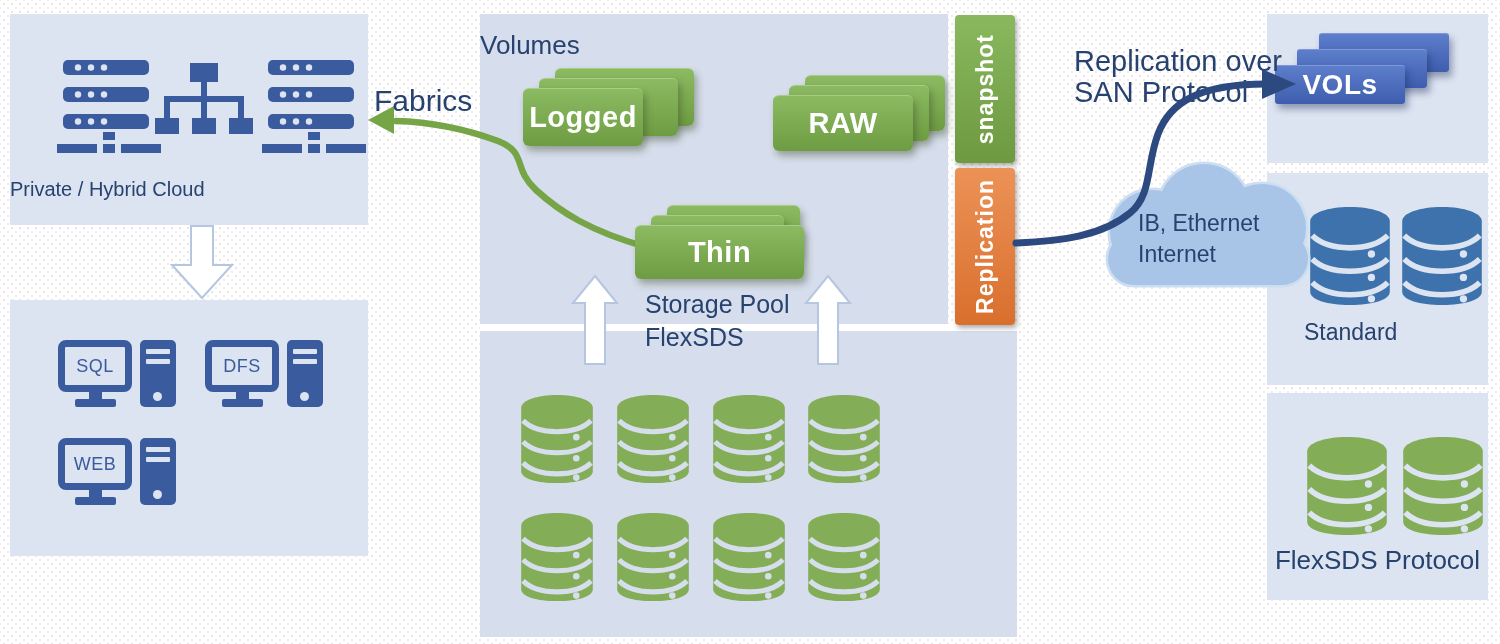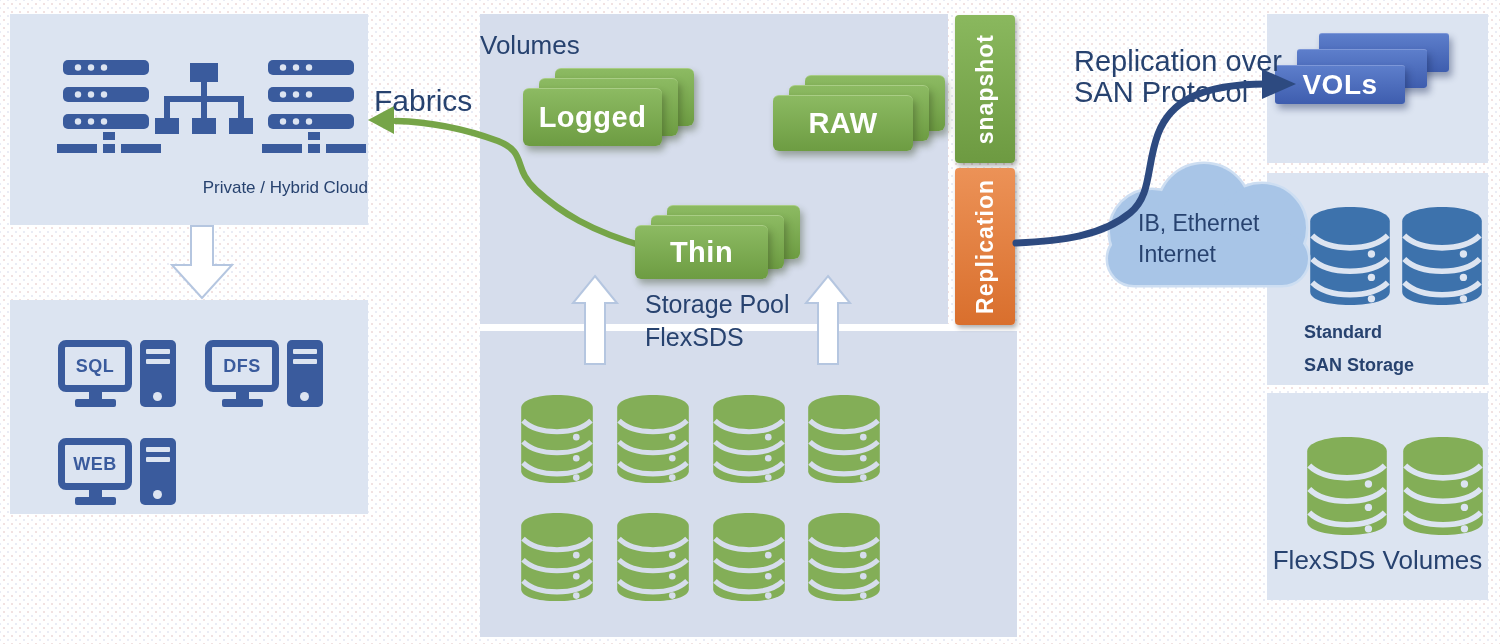--- a/index.html
+++ b/index.html
@@ -110,24 +110,24 @@
 <div class="box bg-outer" style="left:10px;top:14px;width:358px;height:211px;">
   <svg class="abs" style="left:47px;top:46px;" width="104" height="93" viewBox="0 0 104 93">
       <use href="#server-rack"></use>
     </svg>
   <svg class="abs" style="left:144px;top:49px;" width="100" height="88" viewBox="0 0 100 88">
       <use href="#net-tree"></use>
     </svg>
   <svg class="abs" style="left:252px;top:46px;" width="104" height="93" viewBox="0 0 104 93">
       <use href="#server-rack"></use>
     </svg>
-  <div class="abs navy-text" style="left:0;top:164px;width:100%;text-align:right;font-size:17px;">Private / Hybrid Cloud</div>
-</div>
-
-<div class="box bg-outer" style="left:10px;top:300px;width:358px;height:214px;font-weight:bold;">
+  <div class="abs navy-text" style="left:0;top:164px;width:100%;text-align:left;font-size:20px;">Private / Hybrid Cloud</div>
+</div>
+
+<div class="box bg-outer" style="left:10px;top:300px;width:358px;height:256px;">
   <div class="computer" style="left:48px;top:40px;">
     <div class="monitor">
         <span class="mlabel">SQL</span>
       </div>
     <div class="neck"></div>
       <div class="mbase"></div>
     <div class="tower">
         <div class="slot" style="top:9px;"></div>
         <div class="slot" style="top:19px;"></div>
         <div class="tdot"></div>
@@ -192,34 +192,33 @@
 
 <div class="box bg-outer" style="left:1267px;top:14px;width:221px;height:149px;"></div>
 
 <div class="box bg-outer" style="left:1267px;top:173px;width:221px;height:212px;--cyl:#3d72ac;--gap:#dce4f1;">
   <svg class="abs" style="left:43px;top:33px;" width="80" height="100" viewBox="0 0 78 98">
       <use href="#db-cyl"></use>
     </svg>
   <svg class="abs" style="left:135px;top:33px;" width="80" height="100" viewBox="0 0 78 98">
       <use href="#db-cyl"></use>
     </svg>
-  <div class="abs navy-text" style="left:37px;top:143px;font-size:18px;line-height:33px;font-weight:bold;">
+  <div class="abs navy-text" style="left:37px;top:143px;font-size:23px;line-height:33px;">
     <div>Standard</div>
-    <div>SAN Storage</div>
   </div>
 </div>
 
 <div class="box bg-outer" style="left:1267px;top:393px;width:221px;height:207px;--cyl:#83ae57;--gap:#dce4f1;">
   <svg class="abs" style="left:40px;top:43px;" width="80" height="100" viewBox="0 0 78 98">
       <use href="#db-cyl"></use>
     </svg>
   <svg class="abs" style="left:136px;top:43px;" width="80" height="100" viewBox="0 0 78 98">
       <use href="#db-cyl"></use>
     </svg>
-  <div class="abs navy-text" style="left:0;top:152px;width:100%;text-align:center;font-size:26px;">FlexSDS Volumes</div>
+  <div class="abs navy-text" style="left:0;top:152px;width:100%;text-align:center;font-size:26px;">FlexSDS Protocol</div>
 </div>
 
 <svg class="overlay z2" width="1500" height="644">
   <g stroke="#cddef2" stroke-width="5" fill="#a8c5e7">
     <circle cx="1152" cy="232" r="42"></circle>
     <circle cx="1204" cy="210" r="46"></circle>
     <circle cx="1262" cy="228" r="44"></circle>
     <rect x="1108" y="233" width="200" height="52" rx="26"></rect>
   </g>
   <g fill="#a8c5e7">
@@ -240,37 +239,37 @@
 
   <polygon points="202,298 172,265 191,265 191,226 213,226 213,265 232,265" fill="#ffffff" stroke="#b5c6e0" stroke-width="2"></polygon>
 
   <polygon points="595,276 617,303 605,303 605,364 585,364 585,303 573,303" fill="#ffffff" stroke="#b5c6e0" stroke-width="2"></polygon>
   <polygon points="828,276 850,303 838,303 838,364 818,364 818,303 806,303" fill="#ffffff" stroke="#b5c6e0" stroke-width="2"></polygon>
 </svg>
 
 <div class="stack" style="left:523px;top:68px;width:175px;height:78px;">
   <div class="card" style="left:32px;top:0;width:139px;height:57px;"></div>
   <div class="card" style="left:16px;top:10px;width:139px;height:57px;"></div>
-  <div class="card" style="left:0;top:20px;width:139px;height:57px;">
+  <div class="card" style="left:0;top:20px;width:120px;height:57px;">
       <span class="txt">Logged</span>
     </div>
 </div>
 
 <div class="stack" style="left:773px;top:75px;width:176px;height:76px;">
   <div class="card" style="left:32px;top:0;width:140px;height:55px;"></div>
   <div class="card" style="left:16px;top:10px;width:140px;height:55px;"></div>
   <div class="card" style="left:0;top:20px;width:140px;height:55px;">
       <span class="txt">RAW</span>
     </div>
 </div>
 
 <div class="stack" style="left:635px;top:205px;width:169px;height:74px;">
   <div class="card" style="left:32px;top:0;width:133px;height:53px;"></div>
   <div class="card" style="left:16px;top:10px;width:133px;height:53px;"></div>
-  <div class="card" style="left:0;top:20px;width:133px;height:53px;">
+  <div class="card" style="left:0;top:20px;width:133px;height:53px;padding-left:36px;">
       <span class="txt">Thin</span>
     </div>
 </div>
 
 <div class="stack" style="left:1275px;top:33px;width:178px;height:51px;">
   <div class="card card-blue" style="left:44px;top:0;width:130px;height:38px;"></div>
   <div class="card card-blue" style="left:22px;top:16px;width:130px;height:38px;"></div>
   <div class="card card-blue" style="left:0;top:32px;width:130px;height:38px;">
       <span class="txt" style="font-size:28px;">VOLs</span>
     </div>

